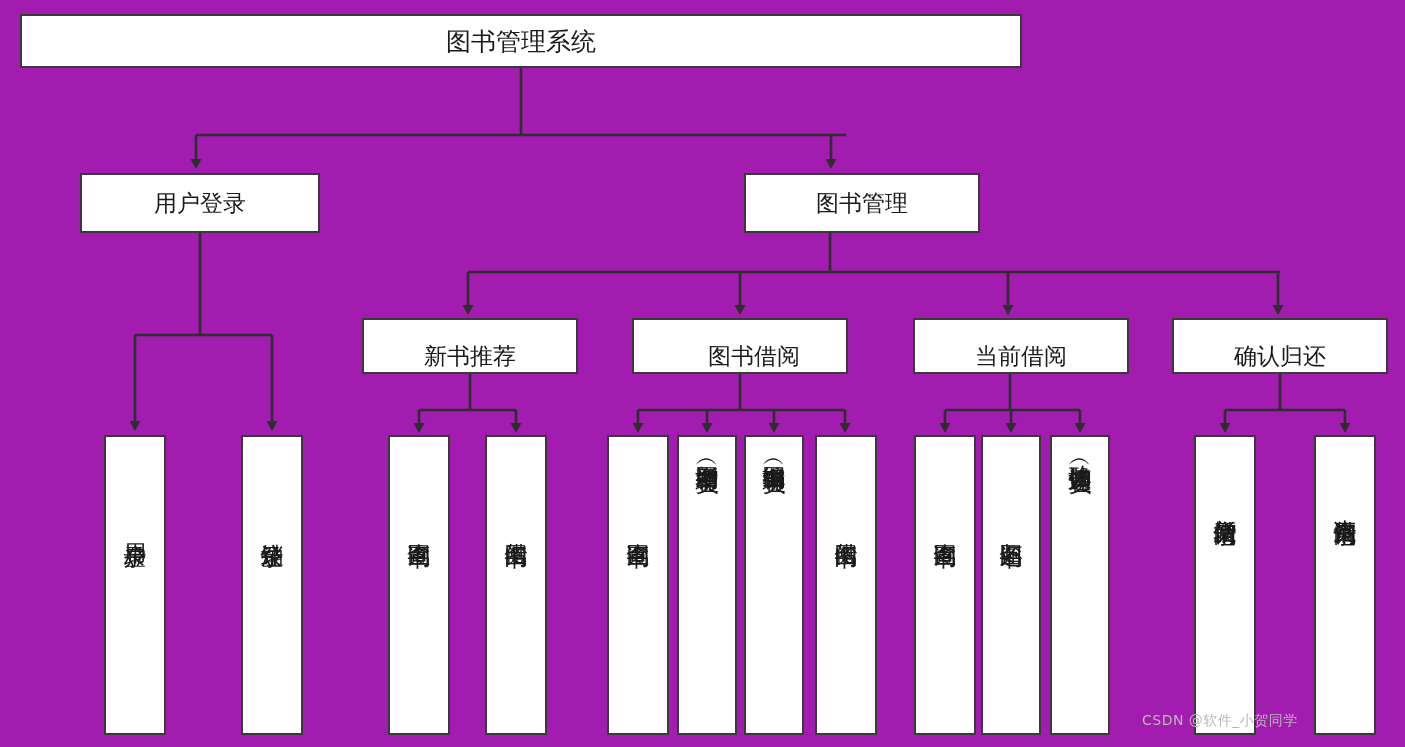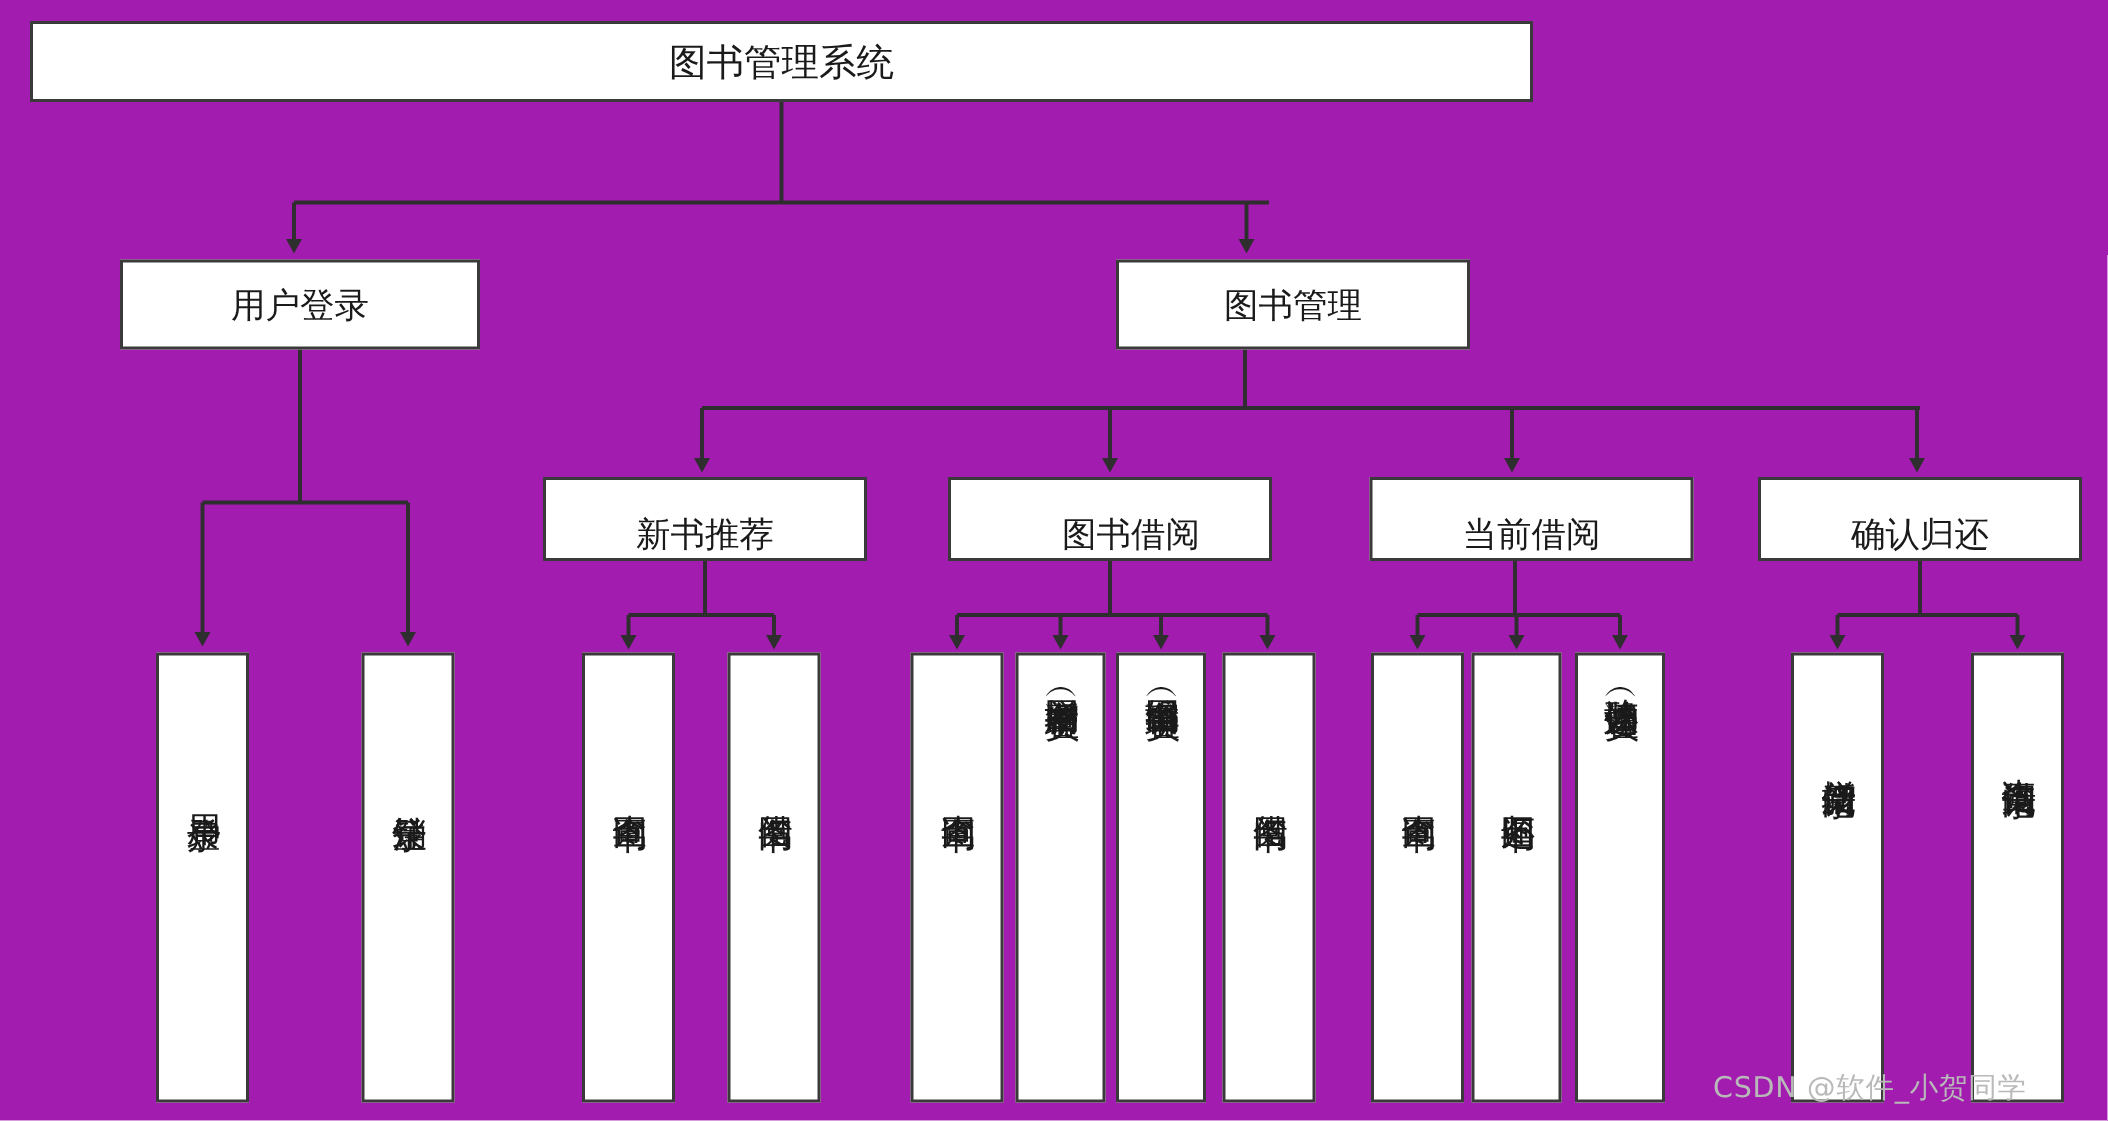--- a/index.html
+++ b/index.html
@@ -65,21 +65,21 @@
   .leaf.mid2 .vtext {
     padding-top: 60px;
   }
   .leaf.tall .vtext {
     padding-top: 6px;
   }
   .watermark {
     position: absolute;
     left: 1142px;
     top: 712px;
-    font-size: 19px;
+    font-size: 14px;
     color: #b9b9b9;
     white-space: nowrap;
     letter-spacing: 0.5px;
   }
 </style>
 </head>
 <body>
 
 <div id="canvas">
 

